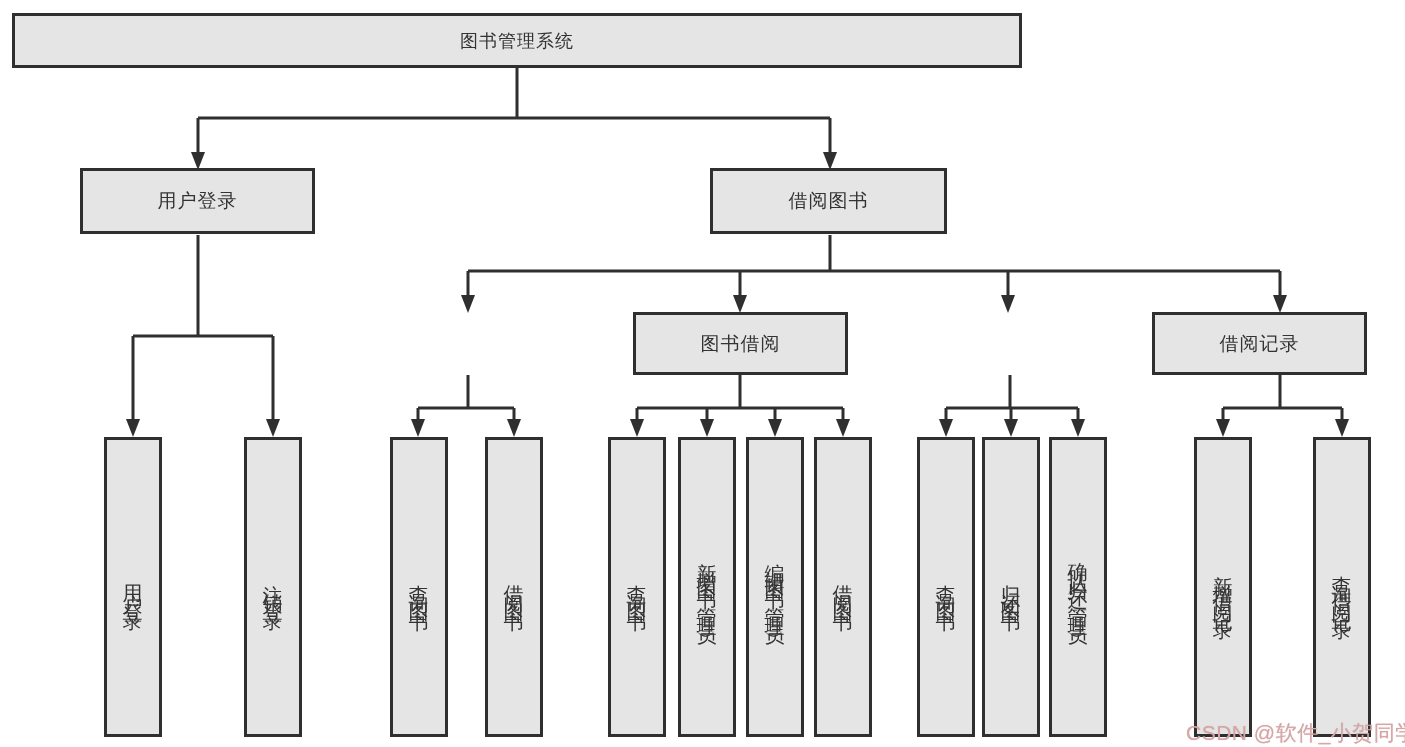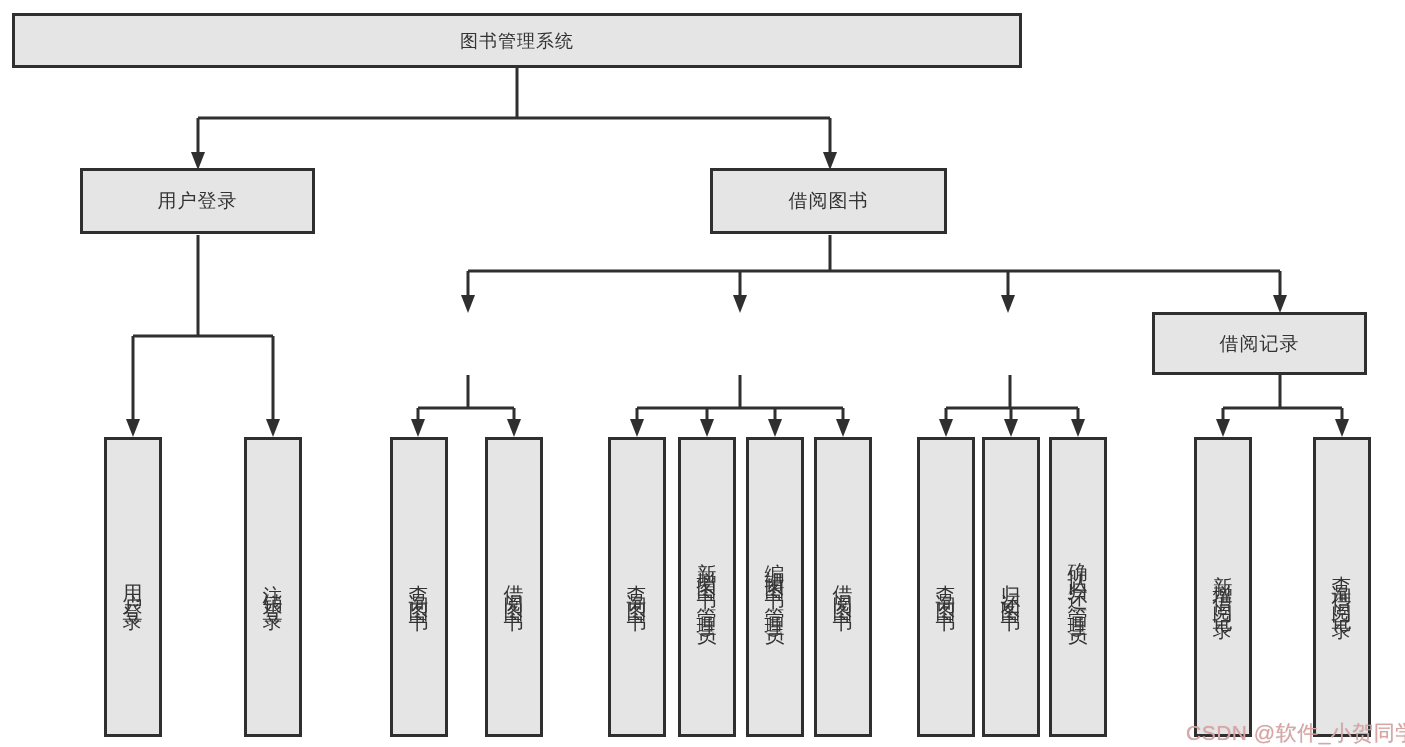--- a/index.html
+++ b/index.html
@@ -77,20 +77,23 @@
     <span>图书管理系统</span>
   </div>
 
   <div class="node hnode" style="left:80px;top:168px;width:235px;height:66px;">
     <span>用户登录</span>
   </div>
   <div class="node hnode" style="left:710px;top:168px;width:237px;height:66px;">
     <span>借阅图书</span>
   </div>
 
+  <div class="node hnode" style="left:633px;top:312px;width:215px;height:63px;">
+    <span>图书借阅</span>
+  </div>
   <div class="node hnode" style="left:1152px;top:312px;width:215px;height:63px;">
     <span>借阅记录</span>
   </div>
 
   <div class="node vnode" style="left:104px;">
     <span class="vlabel">用户登录</span>
   </div>
   <div class="node vnode" style="left:244px;">
     <span class="vlabel">注销登录</span>
   </div>

